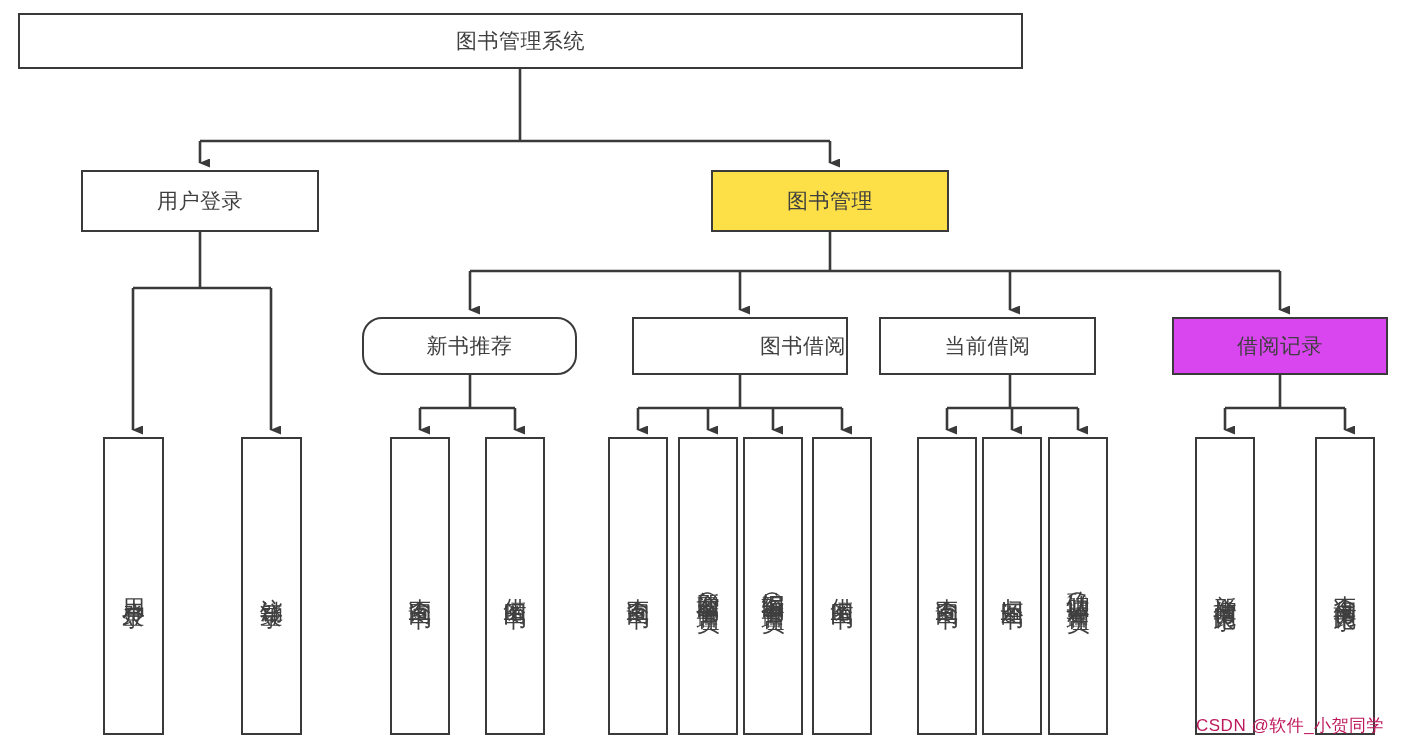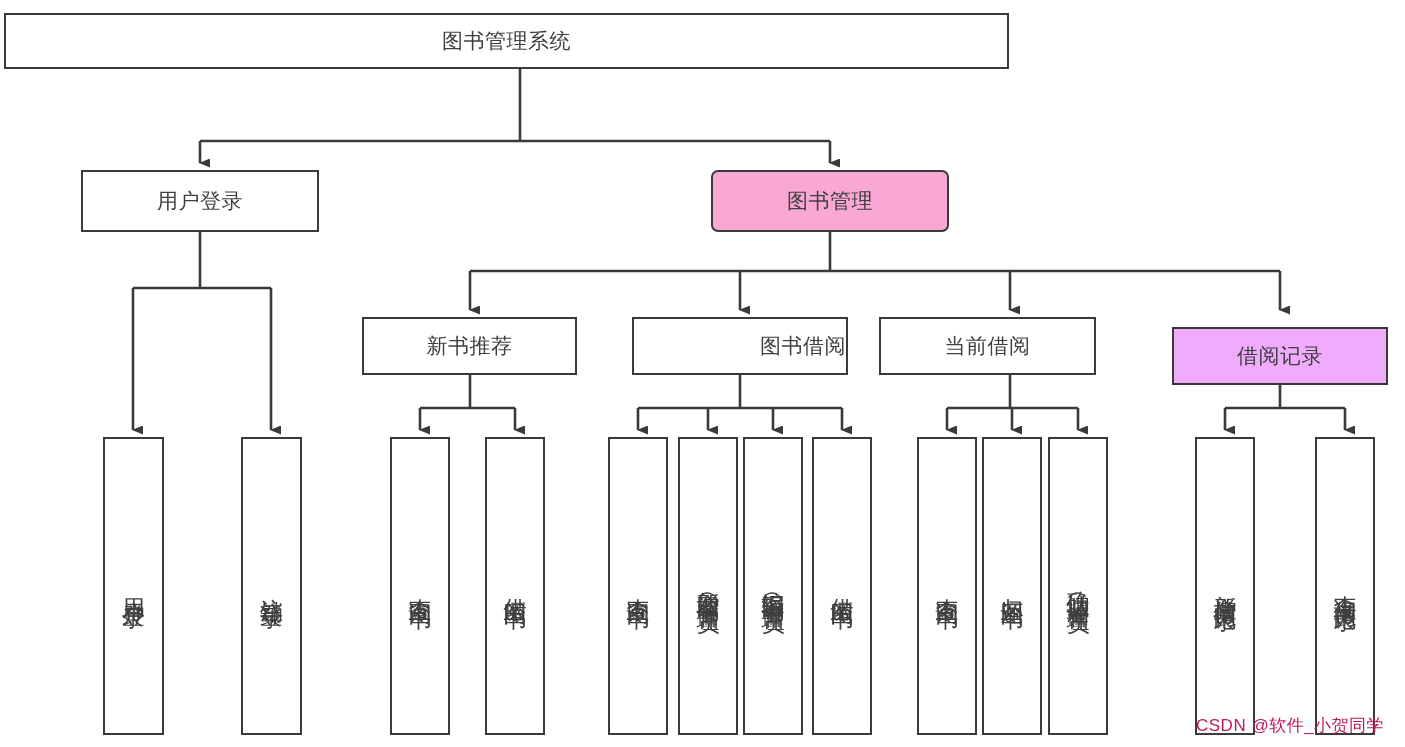--- a/index.html
+++ b/index.html
@@ -109,41 +109,41 @@
       <path d="M 1012,408 L 1012,430" marker-end="url(#arrowhead)"></path>
       <path d="M 1078,408 L 1078,430" marker-end="url(#arrowhead)"></path>
 
       <path d="M 1280,375 L 1280,408"></path>
       <path d="M 1225,408 L 1345,408"></path>
       <path d="M 1225,408 L 1225,430" marker-end="url(#arrowhead)"></path>
       <path d="M 1345,408 L 1345,430" marker-end="url(#arrowhead)"></path>
     </g>
   </svg>
 
-  <div class="node node-h" style="left: 4px; top: 13px; width: 1005px; height: 56px; border-color: rgb(58, 58, 58); background: rgb(255, 255, 255); color: rgb(63, 63, 63);">
+  <div class="node node-h" style="left: 18px; top: 13px; width: 1005px; height: 56px; border-color: rgb(58, 58, 58); background: rgb(255, 255, 255); color: rgb(63, 63, 63);">
     <span class="node-label">图书管理系统</span>
   </div>
 
   <div class="node node-h" style="left: 81px; top: 170px; width: 238px; height: 62px; border-color: rgb(58, 58, 58); background: rgb(255, 255, 255); color: rgb(63, 63, 63);">
     <span class="node-label">用户登录</span>
   </div>
-  <div class="node node-h" style="left: 711px; top: 170px; width: 238px; height: 62px; border-color: rgb(58, 58, 58); background: #f9a8d4; color: rgb(63, 63, 63); border-radius: 7px;">
+  <div class="node node-h" style="left: 711px; top: 170px; width: 238px; height: 62px; border-color: rgb(58, 58, 58); background: #fde047; color: rgb(63, 63, 63);">
     <span class="node-label">图书管理</span>
   </div>
 
-  <div class="node node-h" style="left: 362px; top: 317px; width: 215px; height: 58px; border-color: rgb(58, 58, 58); background: rgb(255, 255, 255); color: rgb(63, 63, 63);">
+  <div class="node node-h" style="left: 362px; top: 317px; width: 215px; height: 58px; border-color: rgb(58, 58, 58); background: rgb(255, 255, 255); color: rgb(63, 63, 63); border-radius: 20px;">
     <span class="node-label">新书推荐</span>
   </div>
   <div class="node node-h" style="left: 632px; top: 317px; width: 216px; height: 58px; border-color: rgb(58, 58, 58); background: rgb(255, 255, 255); color: rgb(63, 63, 63); justify-content: flex-end;">
     <span class="node-label">图书借阅</span>
   </div>
   <div class="node node-h" style="left: 879px; top: 317px; width: 217px; height: 58px; border-color: rgb(58, 58, 58); background: rgb(255, 255, 255); color: rgb(63, 63, 63);">
     <span class="node-label">当前借阅</span>
   </div>
-  <div class="node node-h" style="left: 1172px; top: 327px; width: 216px; height: 58px; border-color: rgb(58, 58, 58); background: #f0abfc; color: rgb(63, 63, 63);">
+  <div class="node node-h" style="left: 1172px; top: 317px; width: 216px; height: 58px; border-color: rgb(58, 58, 58); background: #d946ef; color: rgb(63, 63, 63);">
     <span class="node-label">借阅记录</span>
   </div>
 
   <div class="node node-v" style="left: 103px; top: 437px; width: 61px; height: 298px; border-color: rgb(58, 58, 58); background: rgb(255, 255, 255); color: rgb(63, 63, 63);">
     <span class="node-label">用户登录</span>
   </div>
   <div class="node node-v" style="left: 241px; top: 437px; width: 61px; height: 298px; border-color: rgb(58, 58, 58); background: rgb(255, 255, 255); color: rgb(63, 63, 63);">
     <span class="node-label">注销登录</span>
   </div>
   <div class="node node-v" style="left: 390px; top: 437px; width: 60px; height: 298px; border-color: rgb(58, 58, 58); background: rgb(255, 255, 255); color: rgb(63, 63, 63);">

